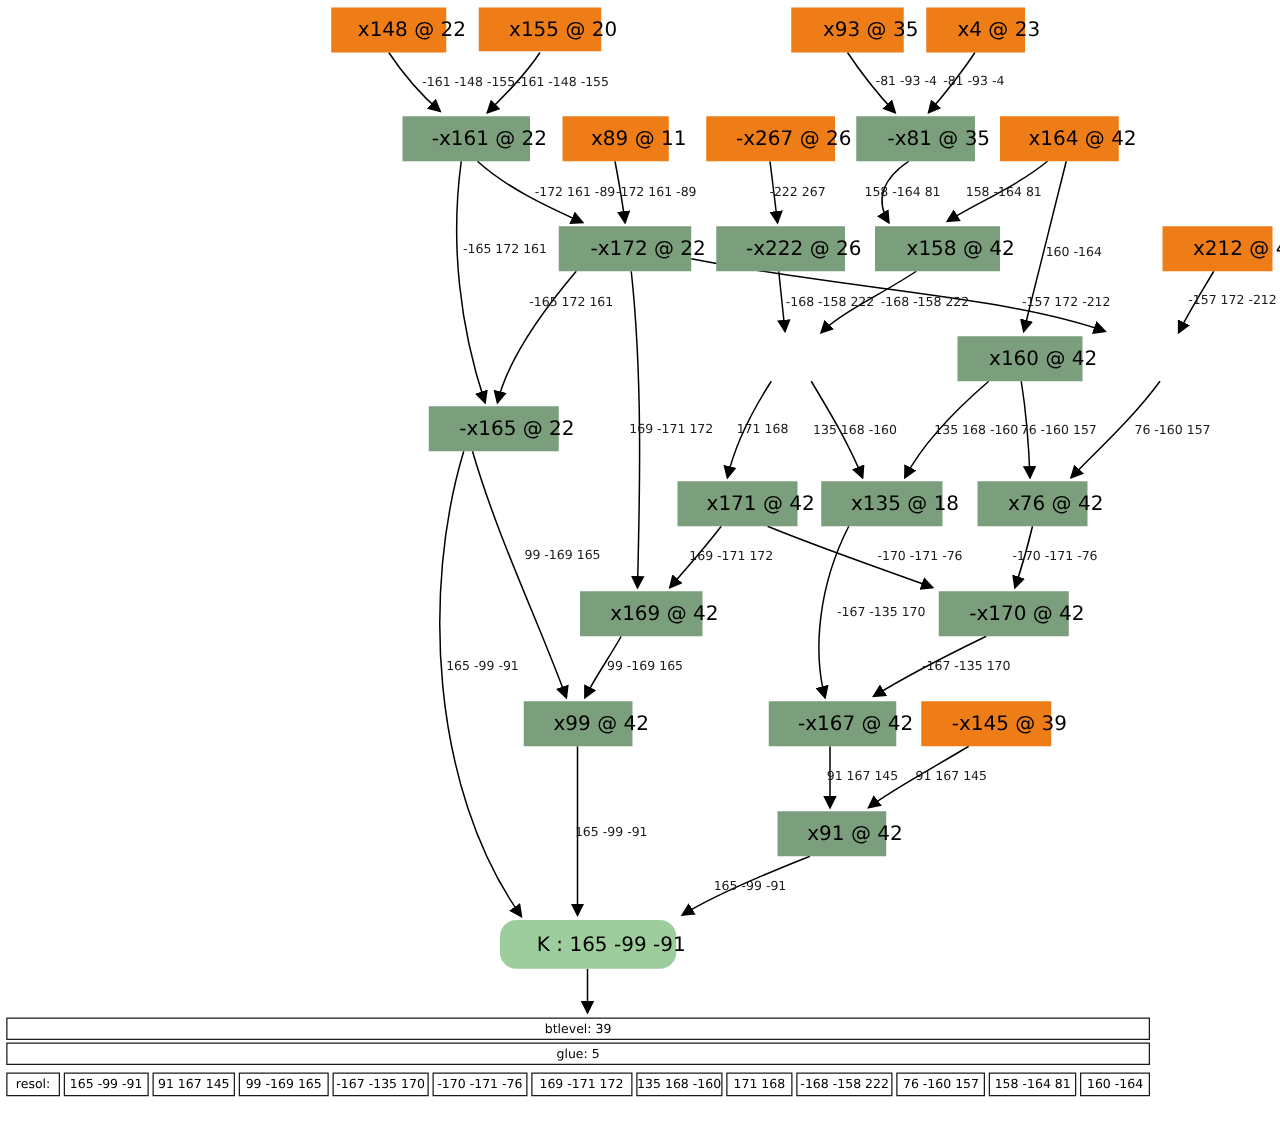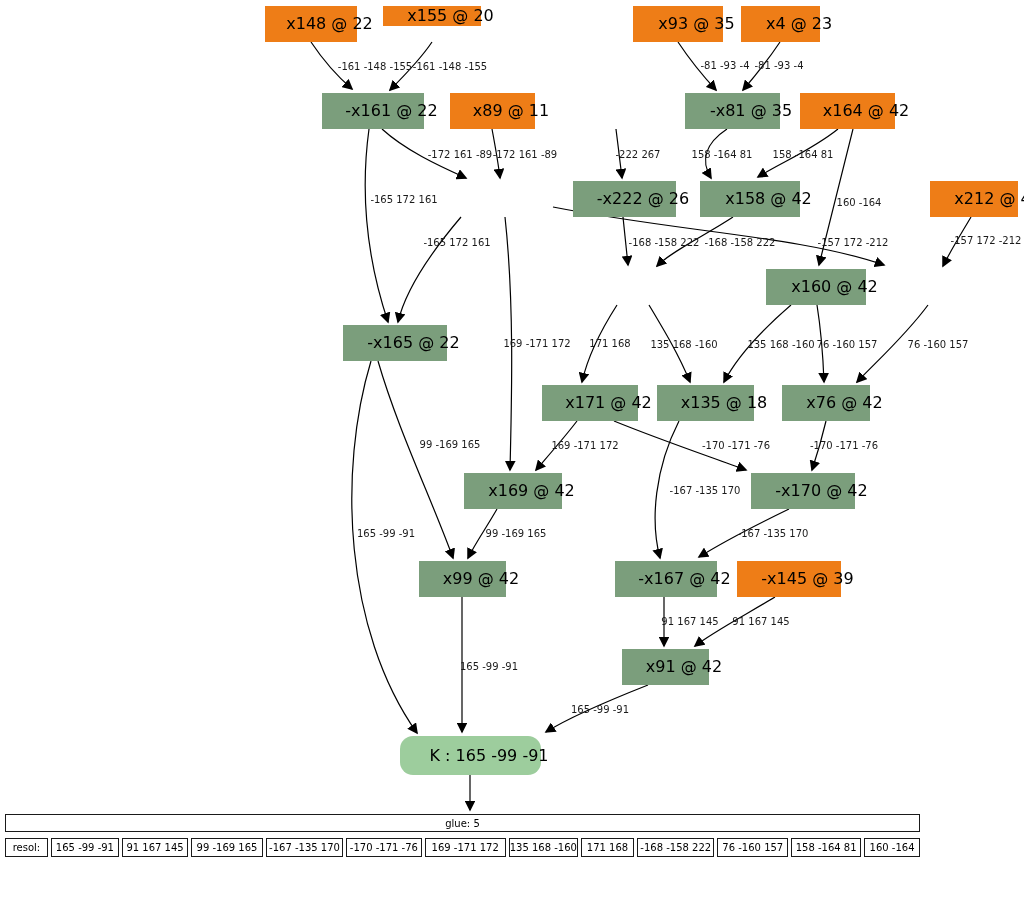--- a/index.html
+++ b/index.html
@@ -64,27 +64,29 @@
       <path marker-end="url(#arrow)" d="M371,361 C338,470 344,630 417,733"></path>
       <path marker-end="url(#arrow)" d="M462,597 L462,732"></path>
       <path marker-end="url(#arrow)" d="M648,685 C605,702 565,720 546,732"></path>
       <path marker-end="url(#arrow)" d="M664,597 L664,646"></path>
       <path marker-end="url(#arrow)" d="M775,597 C747,614 713,632 695,646"></path>
       <path marker-end="url(#arrow)" d="M470,775 L470,810"></path>
     </g>
   </svg>
 
   <div class="node decision" style="left:265px;top:6px;width:92px;height:36px">x148 @ 22</div>
-  <div class="node decision" style="left:383px;top:6px;width:98px;height:20px">x155 @ 20</div>
+  <div class="node decision" style="left:383px;top:6px;width:98px;height:35px">x155 @ 20</div>
   <div class="node decision" style="left:633px;top:6px;width:90px;height:36px">x93 @ 35</div>
   <div class="node decision" style="left:741px;top:6px;width:79px;height:36px">x4 @ 23</div>
   <div class="node derived" style="left:322px;top:93px;width:102px;height:36px">-x161 @ 22</div>
   <div class="node decision" style="left:450px;top:93px;width:85px;height:36px">x89 @ 11</div>
+  <div class="node decision" style="left:565px;top:93px;width:103px;height:36px">-x267 @ 26</div>
   <div class="node derived" style="left:685px;top:93px;width:95px;height:36px">-x81 @ 35</div>
   <div class="node decision" style="left:800px;top:93px;width:95px;height:36px">x164 @ 42</div>
+  <div class="node derived" style="left:447px;top:181px;width:106px;height:36px">-x172 @ 22</div>
   <div class="node derived" style="left:573px;top:181px;width:103px;height:36px">-x222 @ 26</div>
   <div class="node derived" style="left:700px;top:181px;width:100px;height:36px">x158 @ 42</div>
   <div class="node decision" style="left:930px;top:181px;width:88px;height:36px">x212 @ 4</div>
   <div class="node derived" style="left:766px;top:269px;width:100px;height:36px">x160 @ 42</div>
   <div class="node derived" style="left:343px;top:325px;width:104px;height:36px">-x165 @ 22</div>
   <div class="node derived" style="left:542px;top:385px;width:96px;height:36px">x171 @ 42</div>
   <div class="node derived" style="left:657px;top:385px;width:97px;height:36px">x135 @ 18</div>
   <div class="node derived" style="left:782px;top:385px;width:88px;height:36px">x76 @ 42</div>
   <div class="node derived" style="left:464px;top:473px;width:98px;height:36px">x169 @ 42</div>
   <div class="node derived" style="left:751px;top:473px;width:104px;height:36px">-x170 @ 42</div>
@@ -124,20 +126,23 @@
   <div class="edge-label" style="left:450px;top:439px">99 -169 165</div>
   <div class="edge-label" style="left:516px;top:528px">99 -169 165</div>
   <div class="edge-label" style="left:386px;top:528px">165 -99 -91</div>
   <div class="edge-label" style="left:489px;top:661px">165 -99 -91</div>
   <div class="edge-label" style="left:600px;top:704px">165 -99 -91</div>
   <div class="edge-label" style="left:690px;top:616px">91 167 145</div>
   <div class="edge-label" style="left:761px;top:616px">91 167 145</div>
 
   <div class="info-table">
     <div class="trow">
+      <span>btlevel: 39</span>
+    </div>
+    <div class="trow">
       <span>glue: 5</span>
     </div>
     <div class="trow resol-row">
       <span class="rcell" style="flex-grow:44">resol:</span>
       <span class="rcell" style="flex-grow:71">165 -99 -91</span>
       <span class="rcell" style="flex-grow:69">91 167 145</span>
       <span class="rcell" style="flex-grow:75">99 -169 165</span>
       <span class="rcell" style="flex-grow:81">-167 -135 170</span>
       <span class="rcell" style="flex-grow:79">-170 -171 -76</span>
       <span class="rcell" style="flex-grow:85">169 -171 172</span>

